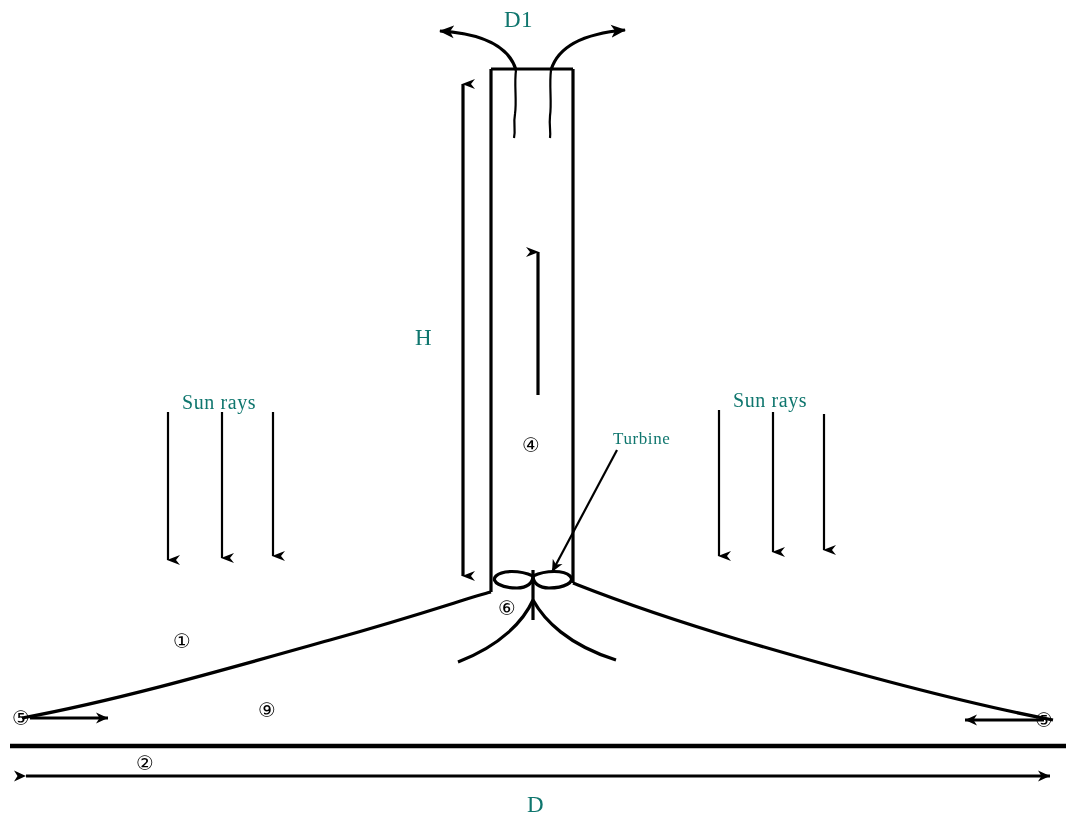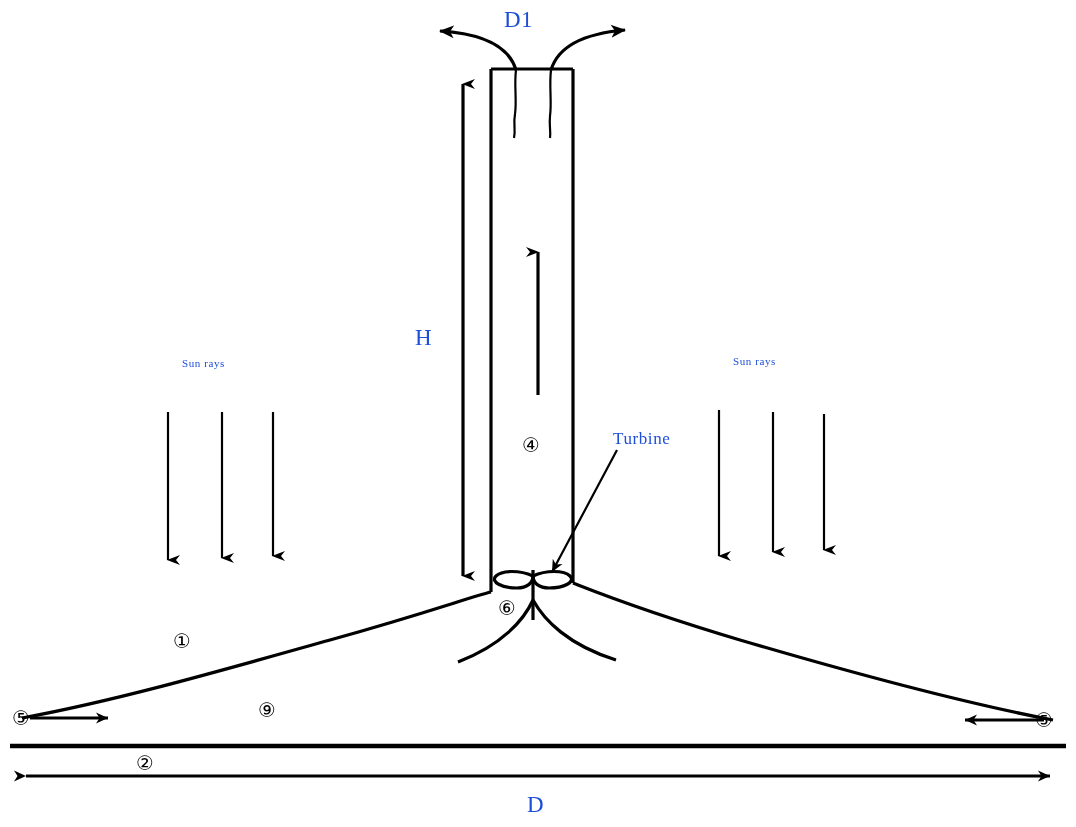--- a/index.html
+++ b/index.html
@@ -31,29 +31,29 @@
     stroke: #000000;
     stroke-linecap: butt;
     stroke-linejoin: miter;
   }
   .thin { stroke-width: 2.2; }
   .med  { stroke-width: 3.2; }
   .thick{ stroke-width: 4.6; }
   .label {
     position: absolute;
     font-family: "Liberation Serif", "DejaVu Serif", serif;
-    color: #1d4ed8;
+    color: #0f766e;
     white-space: nowrap;
     line-height: 1;
     user-select: none;
   }
   .label-d1 { font-size: 23px; letter-spacing: 0.5px; }
   .label-h  { font-size: 23px; }
   .label-d  { font-size: 23px; }
-  .label-sun { font-size: 11px; letter-spacing: 0.6px; }
+  .label-sun { font-size: 20px; letter-spacing: 0.6px; margin-top: 34px; }
   .label-turbine { font-size: 17px; letter-spacing: 0.6px; }
   .circled {
     position: absolute;
     font-family: "DejaVu Sans", sans-serif;
     font-size: 20px;
     color: #000000;
     line-height: 1;
     user-select: none;
   }
 </style>

